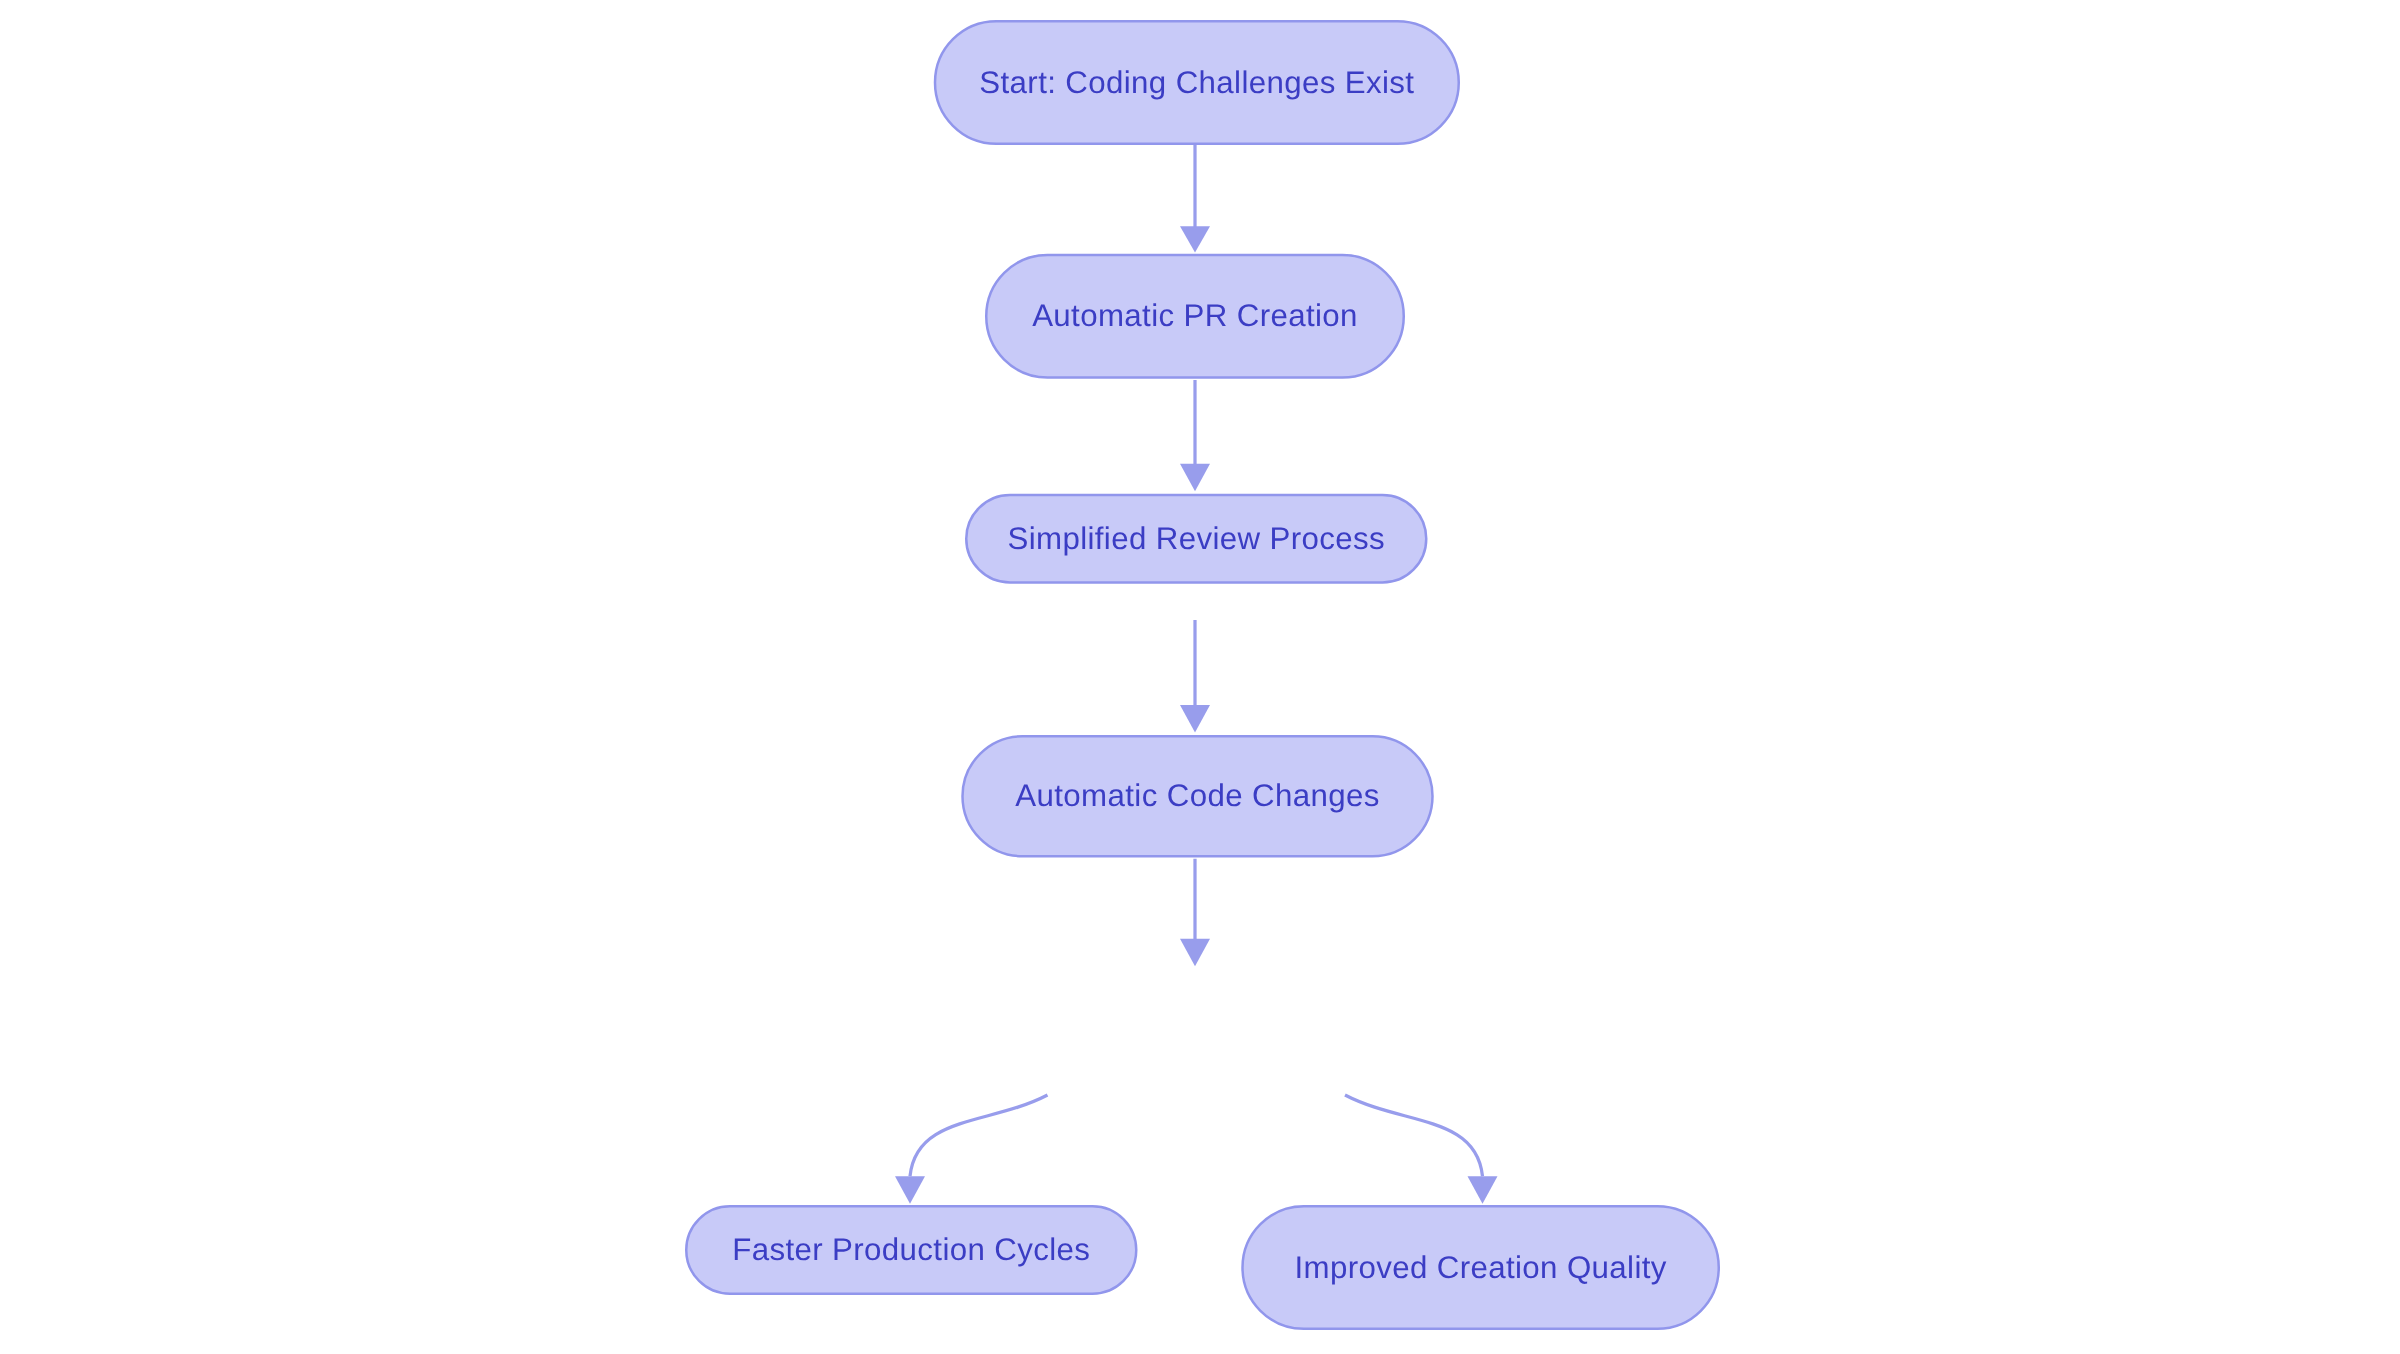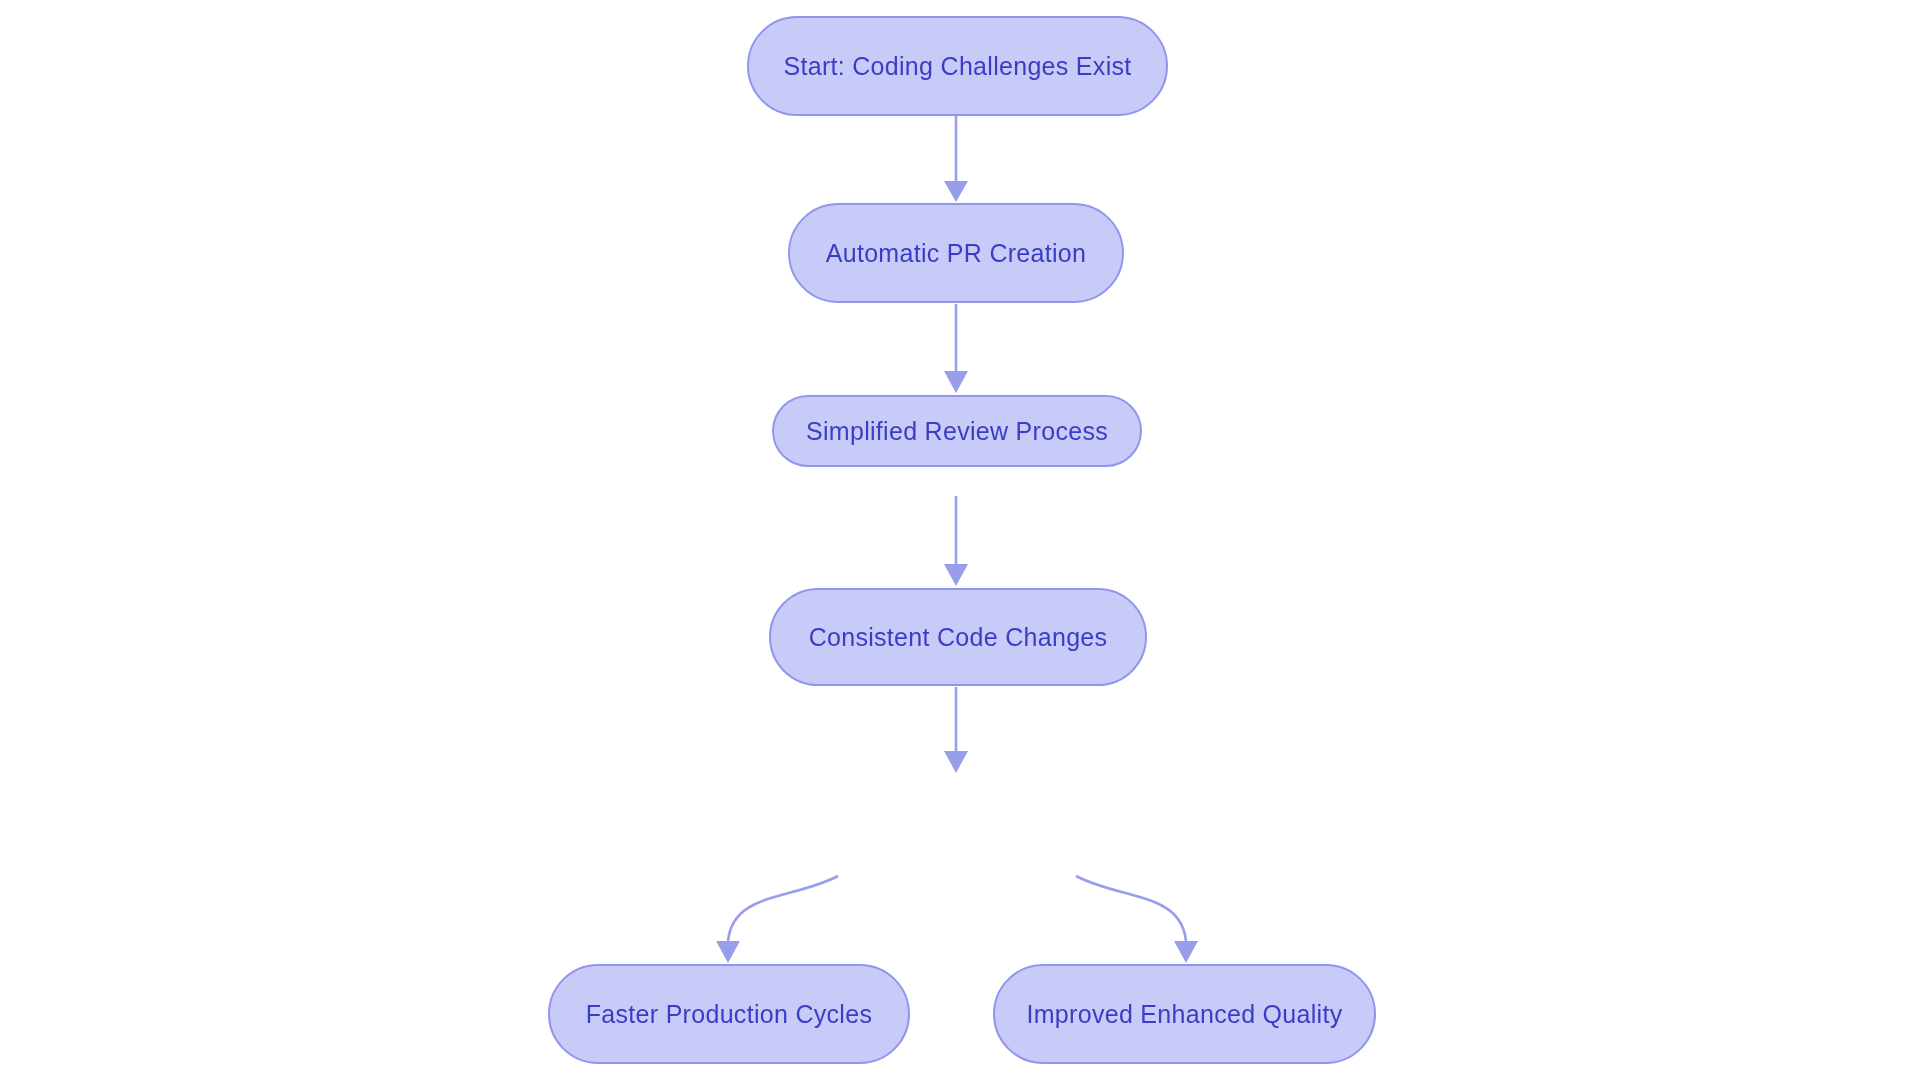--- a/index.html
+++ b/index.html
@@ -35,21 +35,21 @@
     line-height:1.2;
     letter-spacing:0.3px;
     white-space:nowrap;
   }
   
   .n-start       {left:747px; top:16px;  width:421px; height:100px;}
   .n-pr          {left:788px; top:203px; width:336px; height:100px;}
   .n-review      {left:772px; top:395px; width:370px; height:72px;}
   .n-code        {left:769px; top:588px; width:378px; height:98px;}
   .n-team        {left:751px; top:774px; width:408px; height:101px;}
-  .n-production  {left:548px; top:964px; width:362px; height:100px;}
+  .n-production  {left:548px; top:964px; width:362px; height:72px;}
   .n-quality     {left:993px; top:964px; width:383px; height:100px;}
 
   .edge-line{stroke:var(--arrow);stroke-width:2.6;fill:none;}
   .edge-head{fill:var(--arrow);stroke:none;}
 </style>
 </head>
 <body>
 
 <div class="canvas">
 
@@ -92,25 +92,25 @@
 
   <div class="node n-start">
     <span class="node-label">Start: Coding Challenges Exist</span>
   </div>
 
   <div class="node n-review">
     <span class="node-label">Simplified Review Process</span>
   </div>
 
   <div class="node n-code">
-    <span class="node-label">Consistent Code Changes</span>
+    <span class="node-label">Automatic Code Changes</span>
   </div>
 
 
   <div class="node n-production">
     <span class="node-label">Faster Production Cycles</span>
   </div>
 
   <div class="node n-quality">
-    <span class="node-label">Improved Enhanced Quality</span>
+    <span class="node-label">Improved Creation Quality</span>
   </div>
 
 </div>
 
 </body></html>

